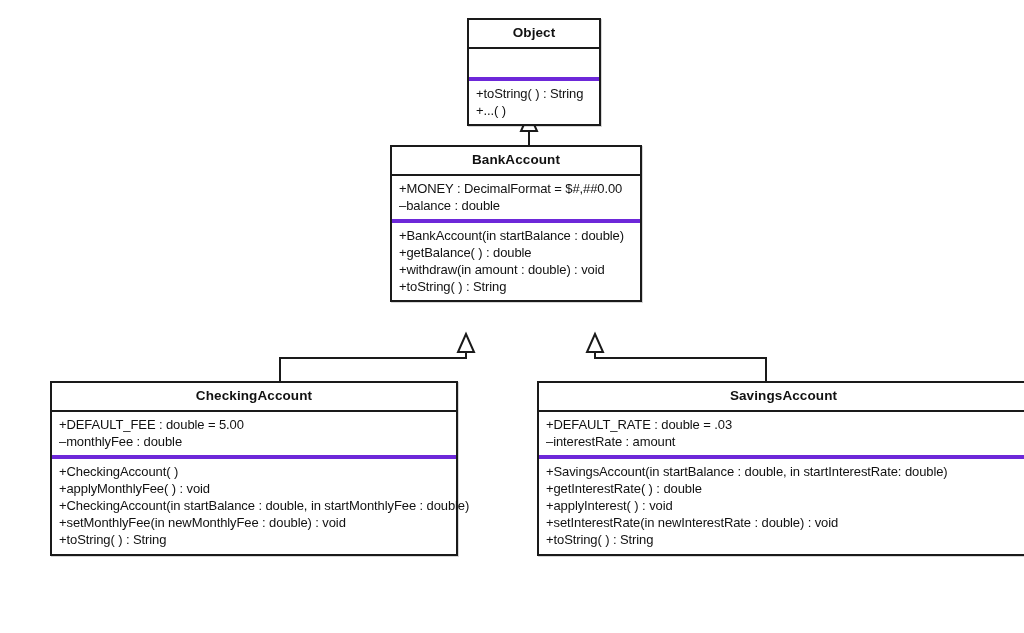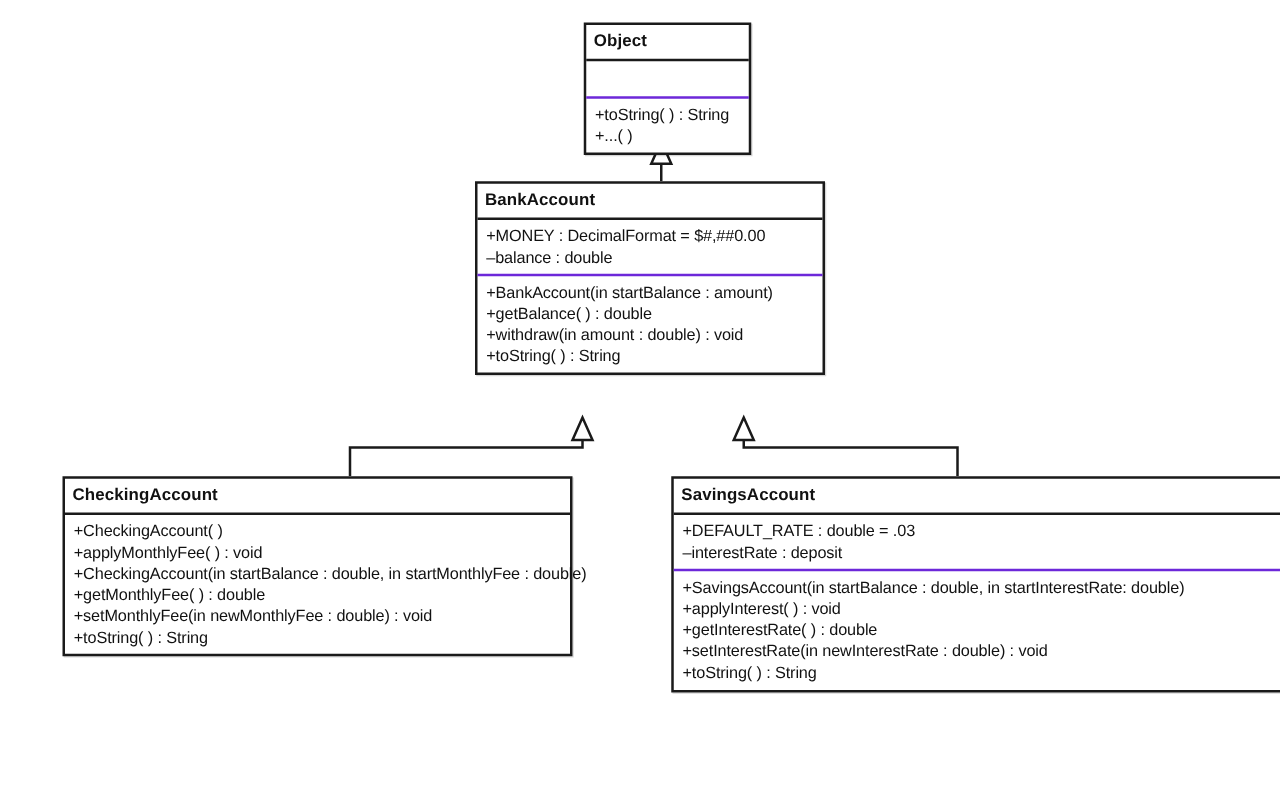--- a/index.html
+++ b/index.html
@@ -47,56 +47,56 @@
 
   
   .uml-class {
     position: absolute;
     box-sizing: border-box;
     border: 2px solid #1a1a1a;
     background: #ffffff;
     box-shadow: 1px 1px 0 rgba(0,0,0,0.16);
   }
   .uml-name {
-    text-align: left;
+    text-align: center;
     font-weight: bold;
     font-size: 13.5px;
     letter-spacing: 0.1px;
     padding: 5px 6px 6px 6px;
     border-bottom: 2px solid #1a1a1a;
     line-height: 1.15;
   }
   .uml-compartment {
     padding: 4px 7px 5px 7px;
     font-size: 13px;
     line-height: 1.32;
   }
   .uml-compartment + .uml-compartment {
-    border-top: 2px solid #6d28d9;
+    border-top: 4px solid #6d28d9;
   }
   .uml-compartment.empty {
     min-height: 16px;
     padding-top: 3px;
     padding-bottom: 3px;
   }
   .uml-member {
     white-space: nowrap;
     letter-spacing: -0.1px;
   }
 
   
   #class-object {
     left: 467px; top: 18px;
     width: 134px;
   }
   #class-object .uml-compartment.empty { height: 22px; }
 
   #class-bankaccount {
-    left: 380px; top: 145px;
-    width: 280px;
+    left: 390px; top: 145px;
+    width: 252px;
   }
 
   #class-checkingaccount {
     left: 50px; top: 381px;
     width: 408px;
   }
 
   #class-savingsaccount {
     left: 537px; top: 381px;
     width: 493px;
@@ -134,47 +134,50 @@
     </div>
   </div>
 
   <div class="uml-class" id="class-bankaccount">
     <div class="uml-name">BankAccount</div>
     <div class="uml-compartment">
       <div class="uml-member">+MONEY : DecimalFormat = $#,##0.00</div>
       <div class="uml-member">–balance : double</div>
     </div>
     <div class="uml-compartment">
-      <div class="uml-member">+BankAccount(in startBalance : amount)</div>
+      <div class="uml-member">+BankAccount(in startBalance : double)</div>
       <div class="uml-member">+getBalance( ) : double</div>
       <div class="uml-member">+withdraw(in amount : double) : void</div>
       <div class="uml-member">+toString( ) : String</div>
     </div>
   </div>
 
   <div class="uml-class" id="class-checkingaccount">
     <div class="uml-name">CheckingAccount</div>
     <div class="uml-compartment">
+      <div class="uml-member">+DEFAULT_FEE : double = 5.00</div>
+      <div class="uml-member">–monthlyFee : double</div>
+    </div>
+    <div class="uml-compartment">
       <div class="uml-member">+CheckingAccount( )</div>
       <div class="uml-member">+applyMonthlyFee( ) : void</div>
       <div class="uml-member">+CheckingAccount(in startBalance : double, in startMonthlyFee : double)</div>
-      <div class="uml-member">+getMonthlyFee( ) : double</div>
       <div class="uml-member">+setMonthlyFee(in newMonthlyFee : double) : void</div>
       <div class="uml-member">+toString( ) : String</div>
     </div>
   </div>
 
   <div class="uml-class" id="class-savingsaccount">
     <div class="uml-name">SavingsAccount</div>
     <div class="uml-compartment">
       <div class="uml-member">+DEFAULT_RATE : double = .03</div>
-      <div class="uml-member">–interestRate : deposit</div>
+      <div class="uml-member">–interestRate : amount</div>
     </div>
     <div class="uml-compartment">
       <div class="uml-member">+SavingsAccount(in startBalance : double, in startInterestRate: double)</div>
+      <div class="uml-member">+getInterestRate( ) : double</div>
       <div class="uml-member">+applyInterest( ) : void</div>
-      <div class="uml-member">+getInterestRate( ) : double</div>
       <div class="uml-member">+setInterestRate(in newInterestRate : double) : void</div>
       <div class="uml-member">+toString( ) : String</div>
     </div>
   </div>
 
 </div>
 
 </body></html>

